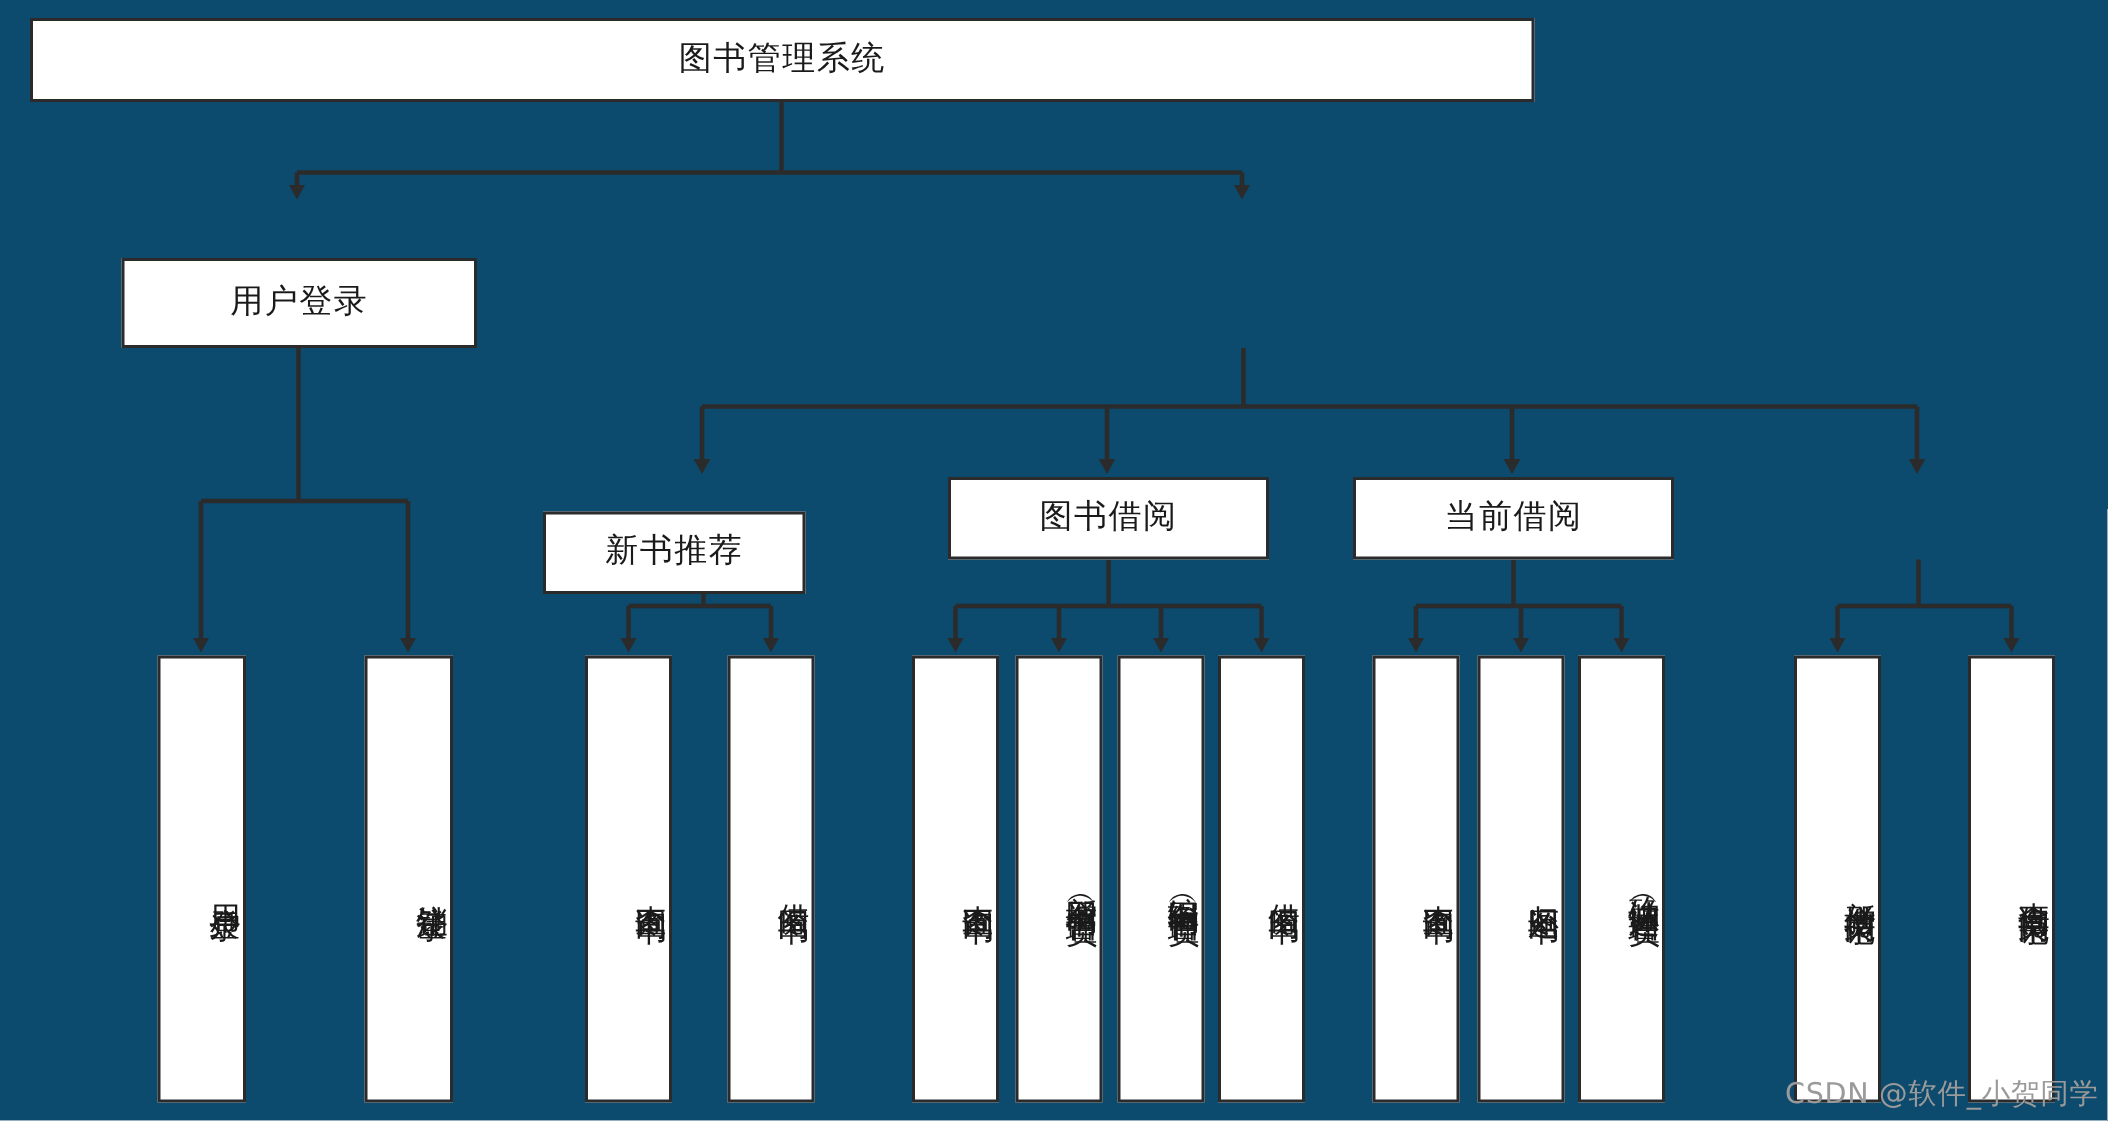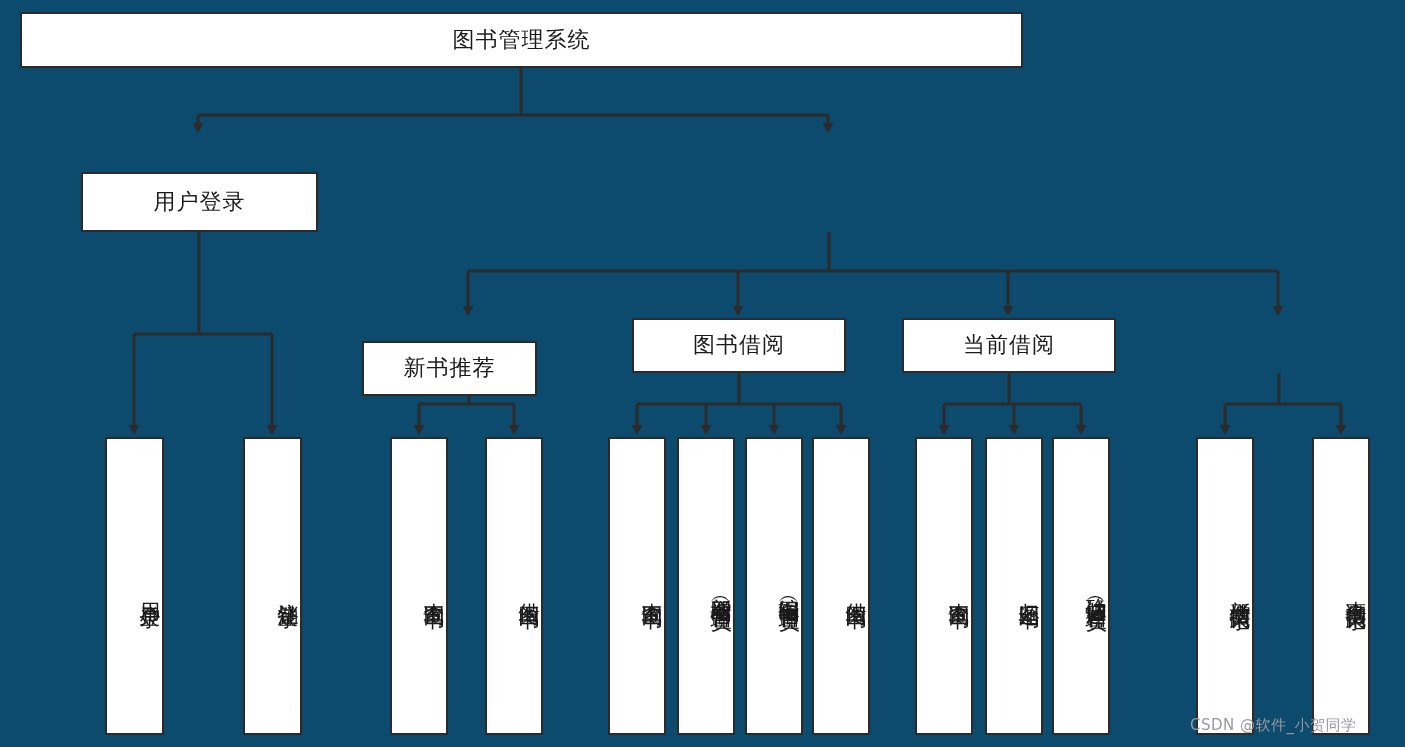--- a/index.html
+++ b/index.html
@@ -50,21 +50,21 @@
     align-items: flex-start;
     justify-content: center;
     padding-top: 8px;
   }
   .node-label {
     white-space: pre-line;
     text-align: center;
   }
   .watermark {
     position: absolute;
-    font-size: 15px;
+    font-size: 19px;
     color: #9a9a9a;
     white-space: nowrap;
     letter-spacing: 0.5px;
   }
 </style>
 </head>
 <body>
 
 <div id="diagram-root">
 

